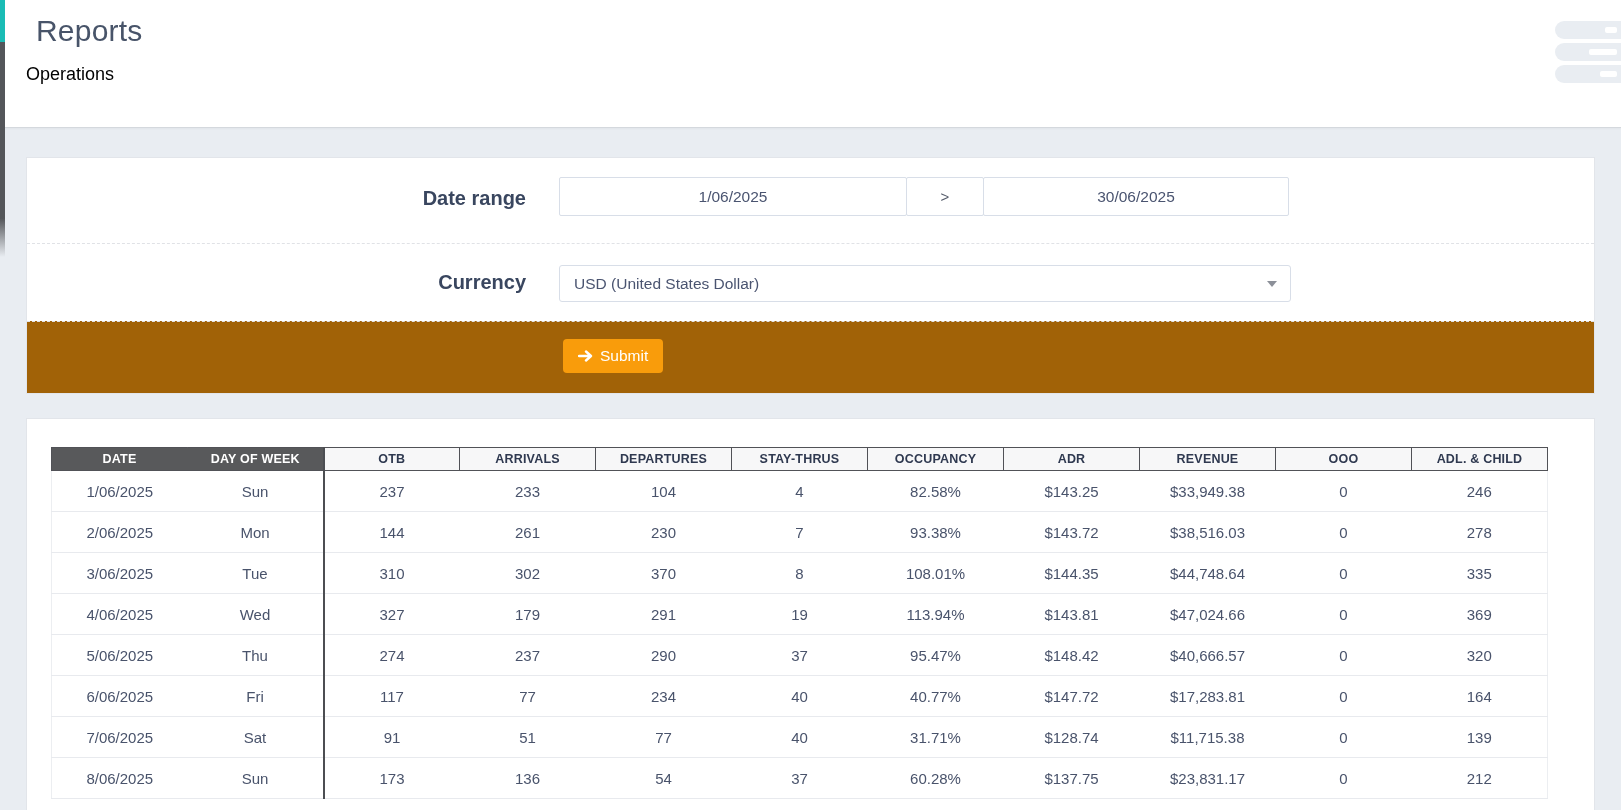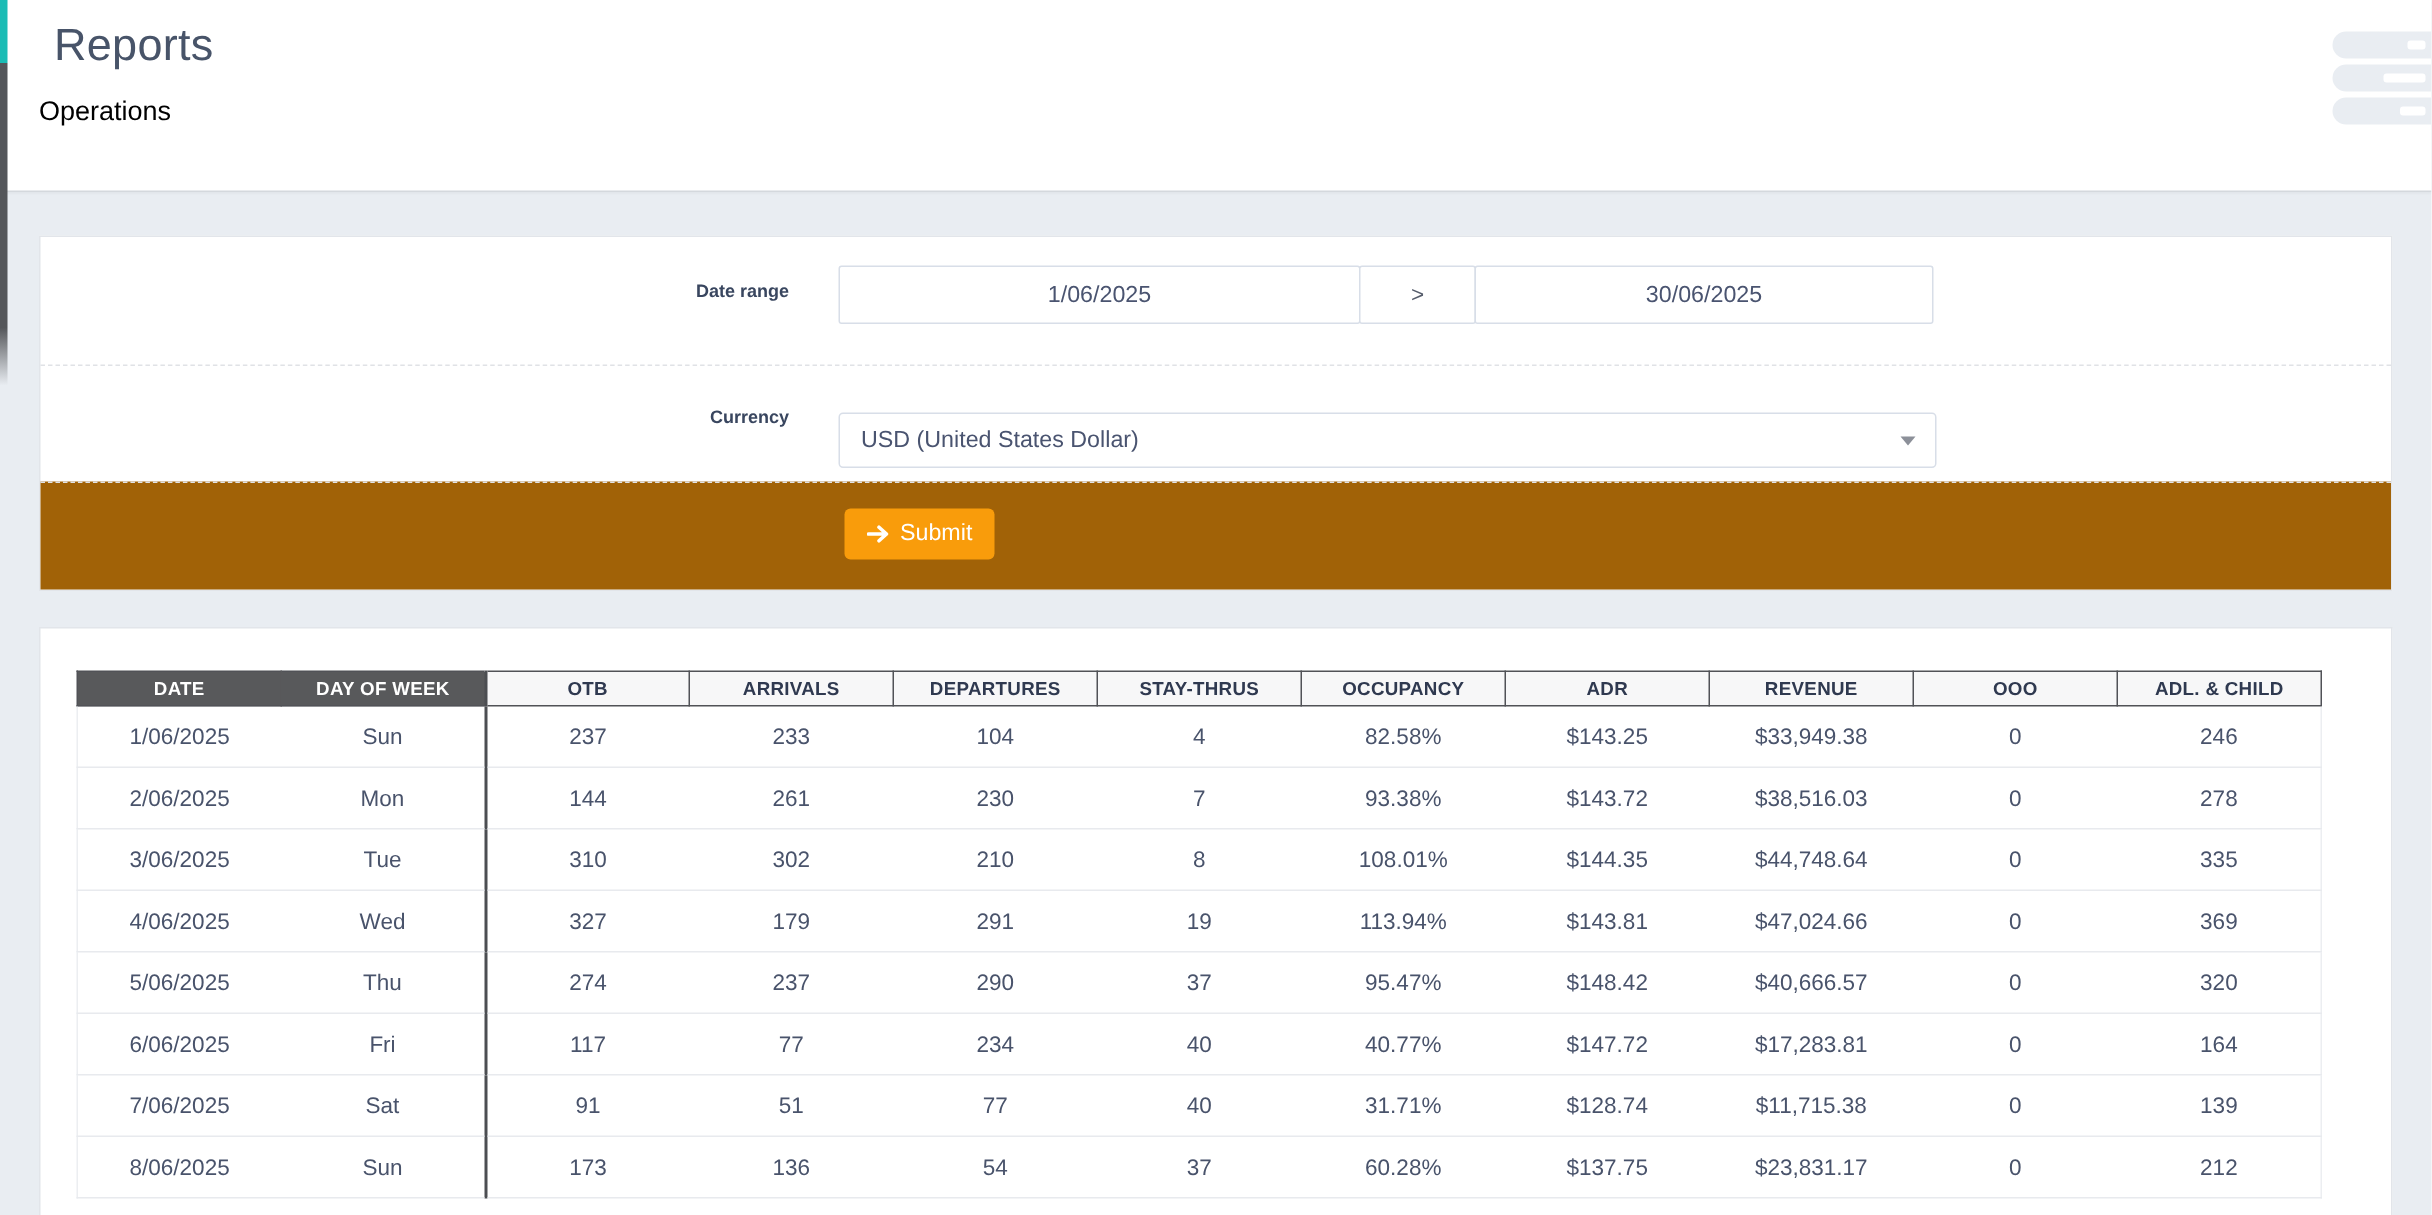--- a/index.html
+++ b/index.html
@@ -63,21 +63,21 @@
   .filter-row { position: relative; width: 100%; }
   .filter-row.row-dates    { height: 85px; }
   .filter-row.row-currency { height: 78px; border-top: 1px dashed #e0e2e6; }
   .filter-footer {
     position: relative; height: 72px;
     border-top: 1px dashed #e0e2e6;
     background: #a16207;
   }
   .field-label {
     position: absolute; left: 0; width: 499px; text-align: right;
-    font-size: 12px; font-weight: 700; color: #39465f;
+    font-size: 20px; font-weight: 700; color: #39465f;
   }
   .row-dates .field-label    { top: 29px; }
   .row-currency .field-label { top: 27px; }
 
   .daterange-group {
     position: absolute; left: 532px; top: 19px; height: 39px;
     display: flex; align-items: stretch;
   }
   .date-input {
     height: 39px; border: 1px solid #d8dee8; border-radius: 2px;
@@ -92,21 +92,20 @@
     display: flex; align-items: center; justify-content: center;
     color: #555c6b; font-size: 15px;
   }
 
   .currency-select {
     position: absolute; left: 532px; top: 21px; width: 732px; height: 37px;
     border: 1px solid #d8dee8; border-radius: 3px; background: #fff;
     display: flex; align-items: center;
     padding: 0 14px; font-size: 15.5px; color: #4a5470;
     cursor: default;
-    margin-top: 10px;
   }
   .select-caret {
     position: absolute; right: 13px; top: 15px;
     width: 0; height: 0;
     border-left: 5px solid transparent; border-right: 5px solid transparent;
     border-top: 6px solid #8c9099;
   }
 
   .submit-btn {
     position: absolute; left: 536px; top: 17px;
@@ -259,21 +258,21 @@
           <td>$143.72</td>
           <td>$38,516.03</td>
           <td>0</td>
           <td>278</td>
         </tr>
         <tr>
           <td>3/06/2025</td>
           <td>Tue</td>
           <td class="col-split">310</td>
           <td>302</td>
-          <td>210</td>
+          <td>370</td>
           <td>8</td>
           <td>108.01%</td>
           <td>$144.35</td>
           <td>$44,748.64</td>
           <td>0</td>
           <td>335</td>
         </tr>
         <tr>
           <td>4/06/2025</td>
           <td>Wed</td>

